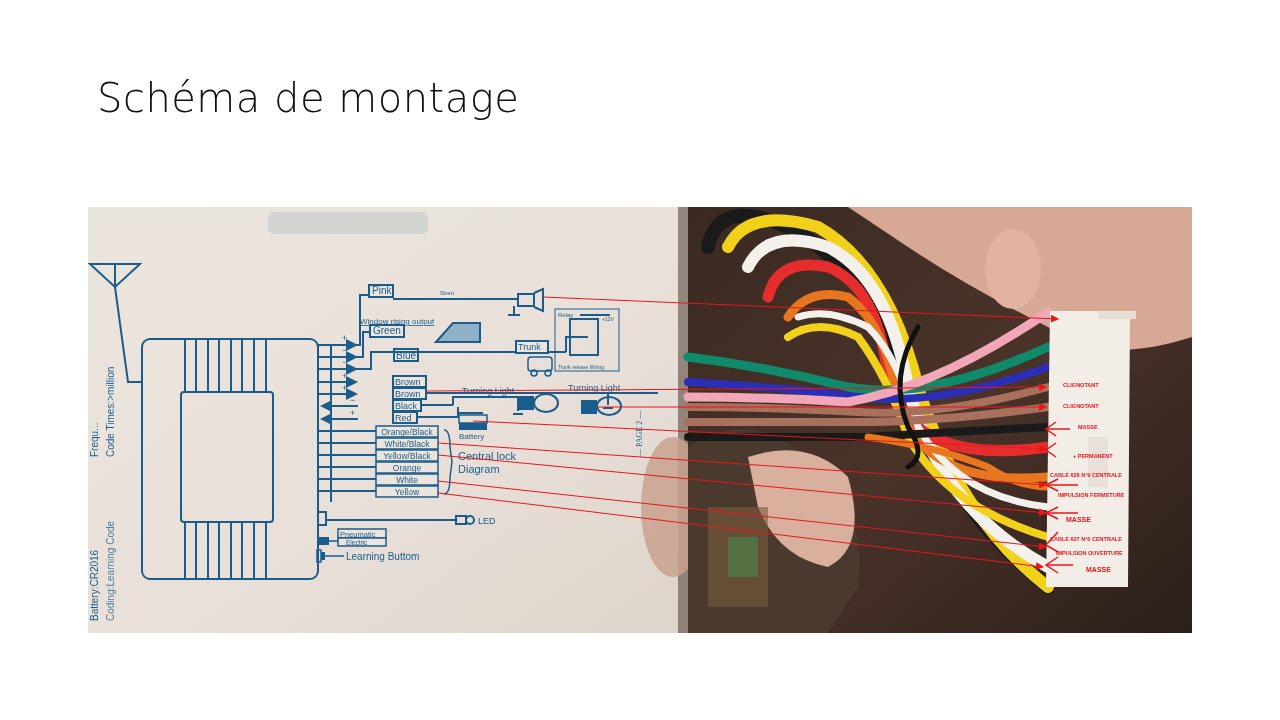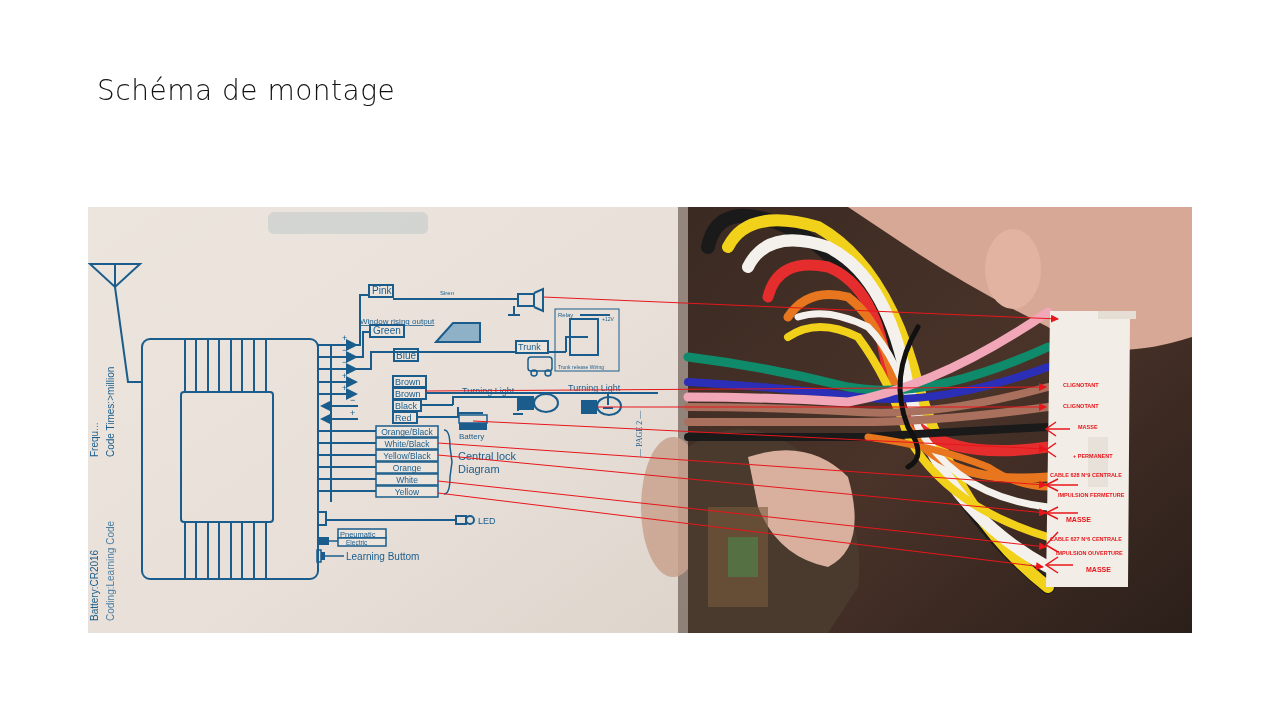--- a/index.html
+++ b/index.html
@@ -2,21 +2,21 @@
 <html><head>
 <meta charset="utf-8">
 <style>
   * { box-sizing: border-box; margin: 0; padding: 0; }
   html, body { width: 1280px; height: 720px; background: #ffffff; overflow: hidden; }
   body { position: relative; font-family: "Liberation Sans", sans-serif; }
 
   .slide-title {
     position: absolute; left: 97px; top: 76px;
     font-family: "DejaVu Sans", sans-serif;
-    font-size: 28px; font-weight: 300; color: #111111;
+    font-size: 40px; font-weight: 300; color: #111111;
     letter-spacing: 0.5px; line-height: 1.1;
   }
 
   .figure {
     position: absolute; left: 88px; top: 207px; width: 1104px; height: 426px;
     overflow: hidden;
   }
   .figure svg { display: block; }
 
   .paper-text { font-family: "Liberation Sans", sans-serif; fill: #1a5d8c; }

